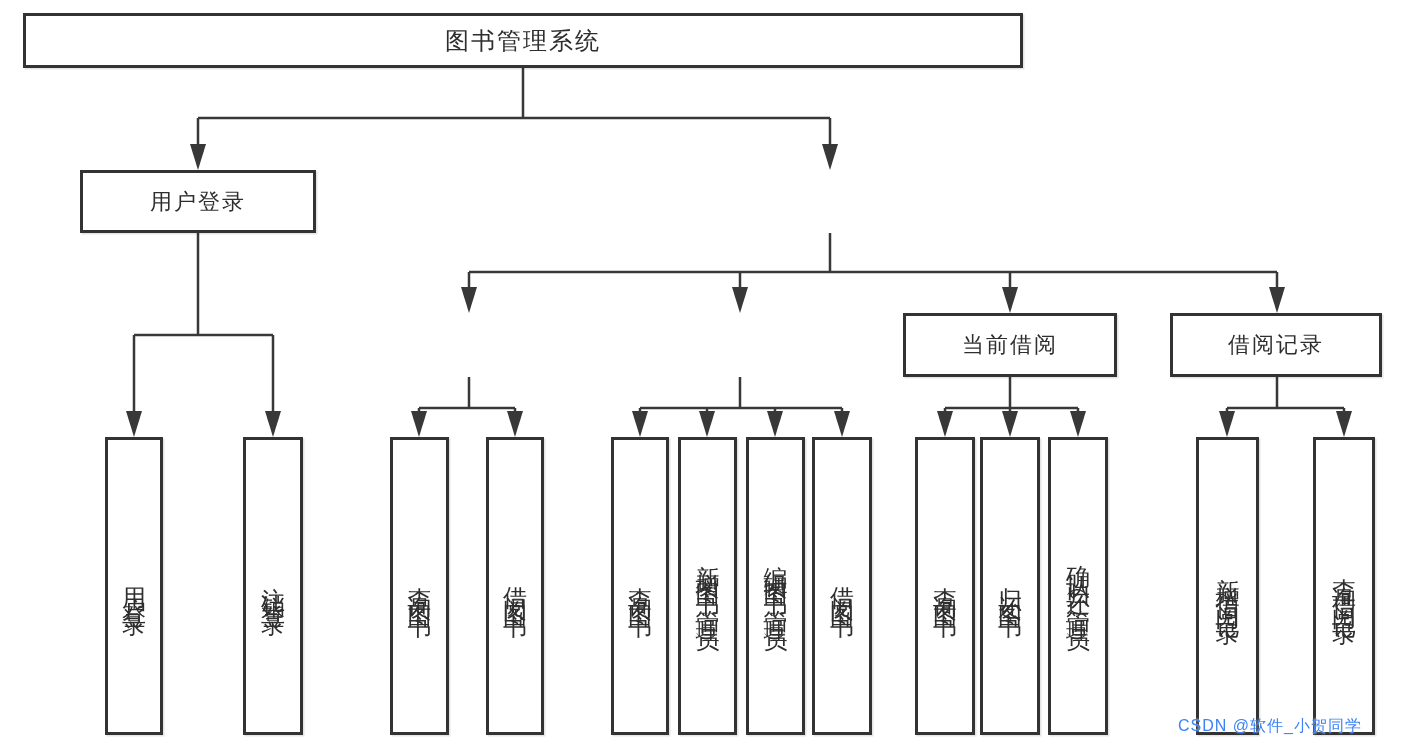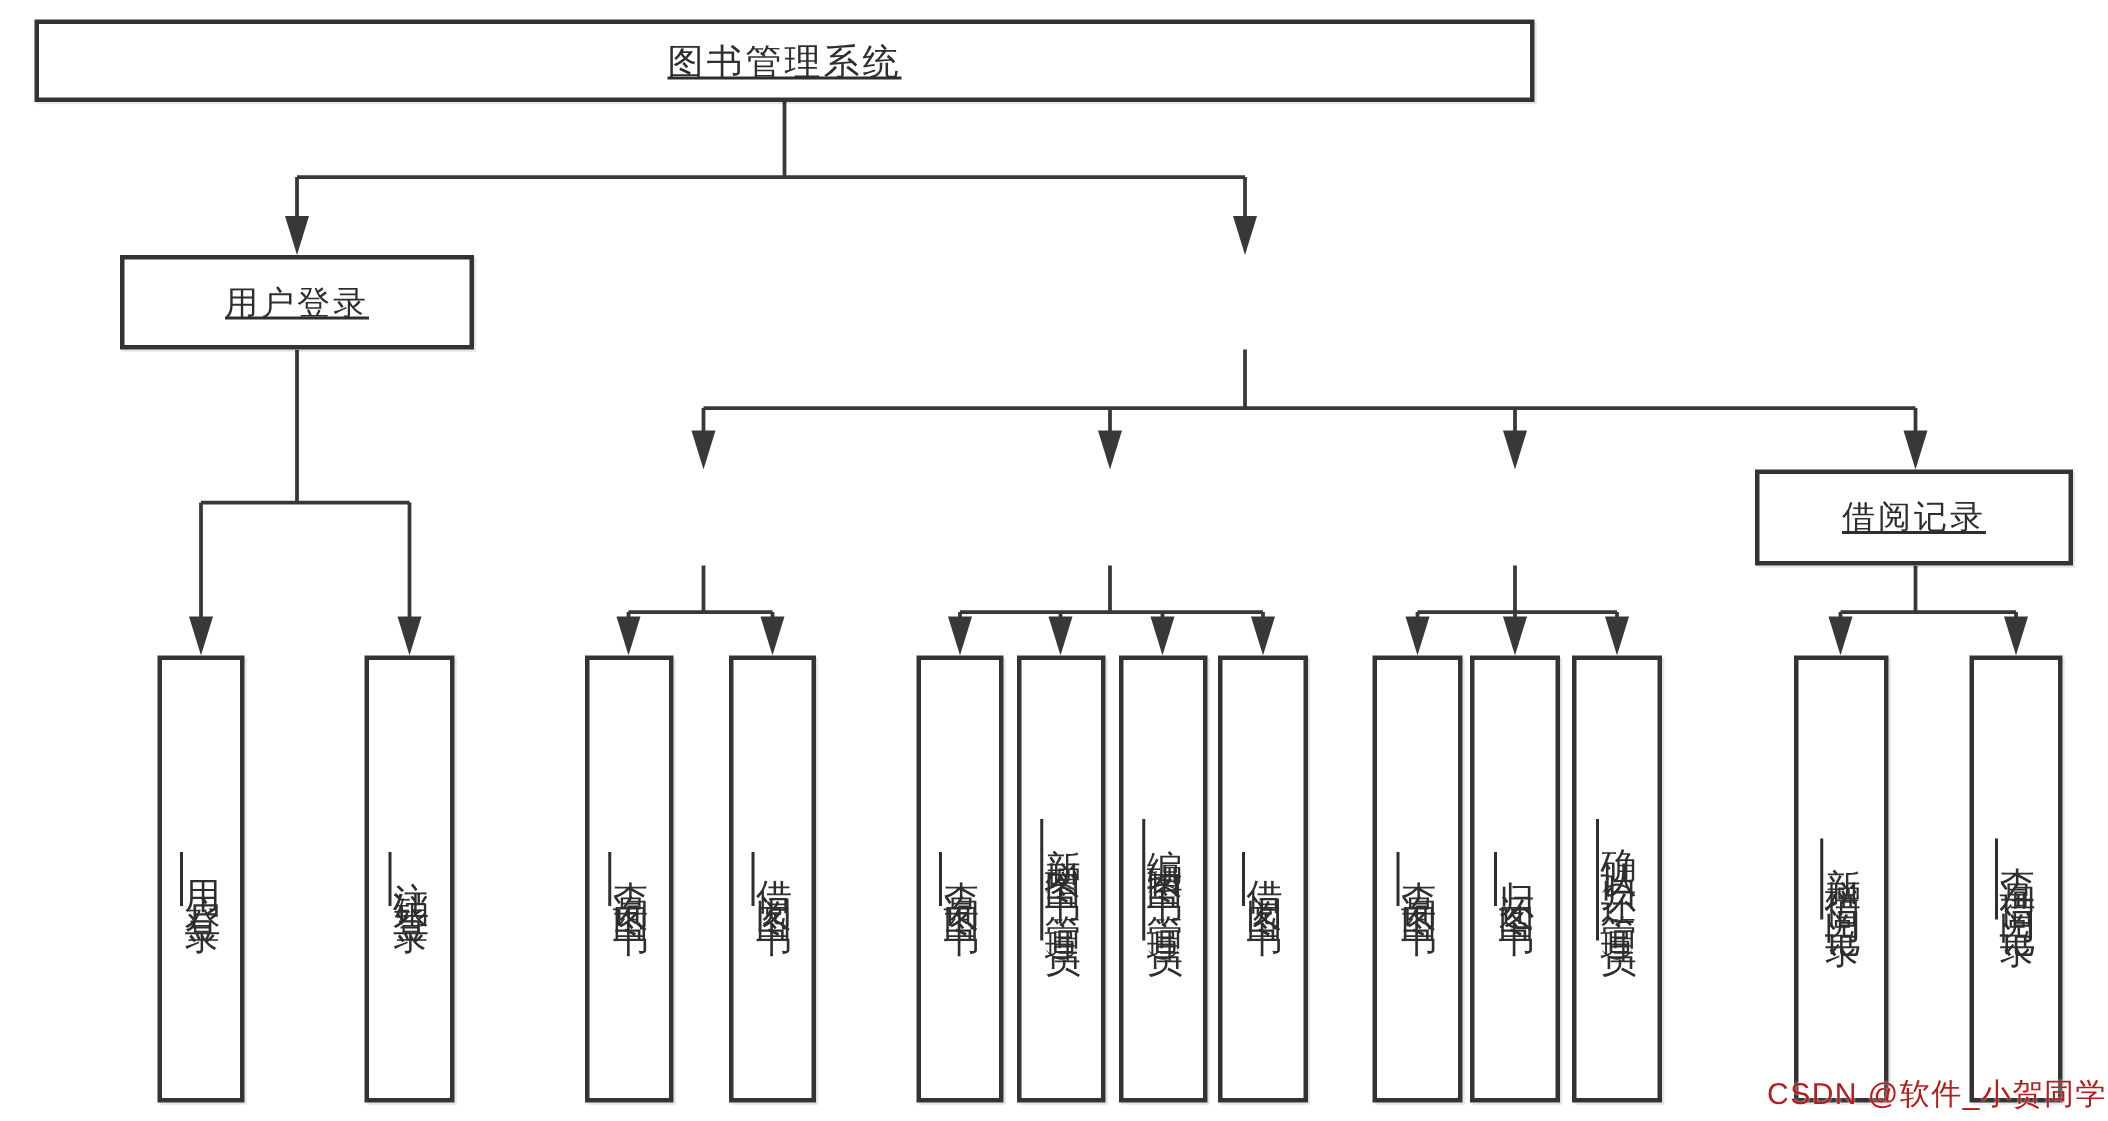--- a/index.html
+++ b/index.html
@@ -14,36 +14,35 @@
   .node{
     position:absolute;
     background:#ffffff;
     border:3px solid #333333;
     box-sizing:border-box;
     display:flex;
     align-items:center;
     justify-content:center;
     color:#2e2e2e;
     box-shadow:1.5px 1.5px 0 rgba(0,0,0,0.10);
-    text-decoration:underline;
   }
   .nh{font-size:22px;letter-spacing:2px;white-space:nowrap;}
   .nh.root{font-size:24px;}
   .nv{
     writing-mode:vertical-rl;
     text-orientation:mixed;
     font-size:24px;
     letter-spacing:9px;
     line-height:1;
   }
   .watermark{
     position:absolute;
     left:1178px;top:716px;
-    font-size:20px;
-    color:#b91c1c;
+    font-size:16px;
+    color:#3b82f6;
     letter-spacing:1px;
     white-space:nowrap;
     text-shadow:0 0 2px rgba(255,255,255,0.9);
   }
 </style>
 </head>
 <body>
 
 <div id="canvas">
 
@@ -76,20 +75,21 @@
       <polygon points="1070,411 1086,411 1078,437"></polygon>
       <polygon points="1219,411 1235,411 1227,437"></polygon>
       <polygon points="1336,411 1352,411 1344,437"></polygon>
     </g>
   </svg>
 
   <div class="node nh root" style="left:23px;top:13px;width:1000px;height:55px">图书管理系统</div>
 
   <div class="node nh" style="left:80px;top:170px;width:236px;height:63px">用户登录</div>
 
+  <div class="node nh" style="left:903px;top:313px;width:214px;height:64px">当前借阅</div>
   <div class="node nh" style="left:1170px;top:313px;width:212px;height:64px">借阅记录</div>
 
   <div class="node nv" style="left:105px;top:437px;width:58px;height:298px">用户登录</div>
   <div class="node nv" style="left:243px;top:437px;width:60px;height:298px">注销登录</div>
 
   <div class="node nv" style="left:390px;top:437px;width:59px;height:298px">查询图书</div>
   <div class="node nv" style="left:486px;top:437px;width:58px;height:298px">借阅图书</div>
 
   <div class="node nv" style="left:611px;top:437px;width:58px;height:298px">查询图书</div>
   <div class="node nv" style="left:678px;top:437px;width:59px;height:298px">新增图书（管理员）</div>

